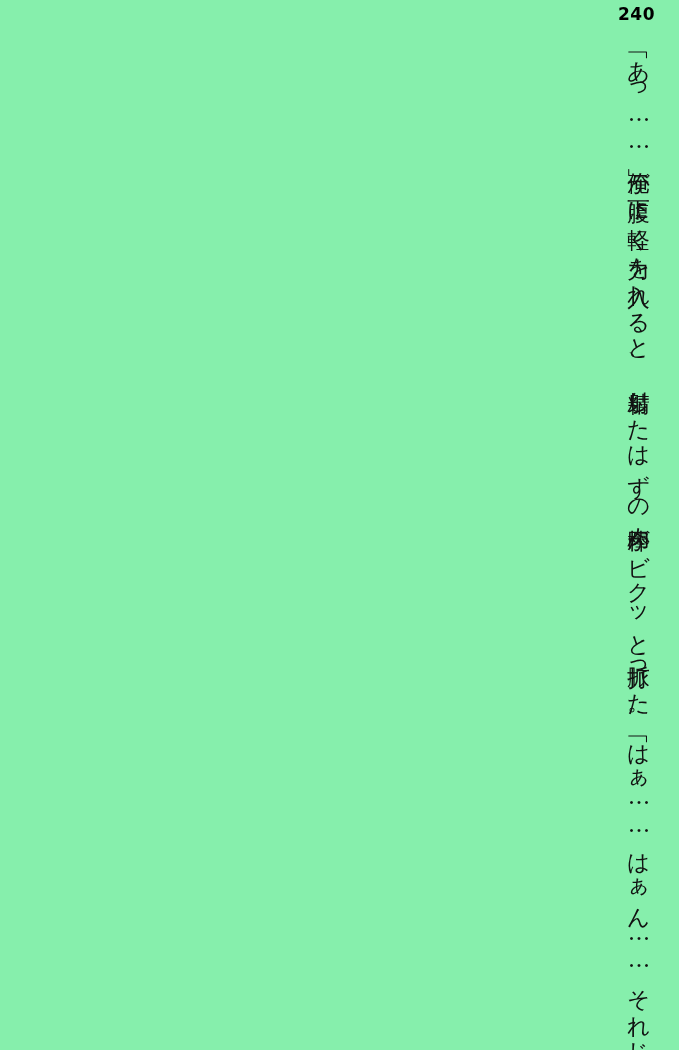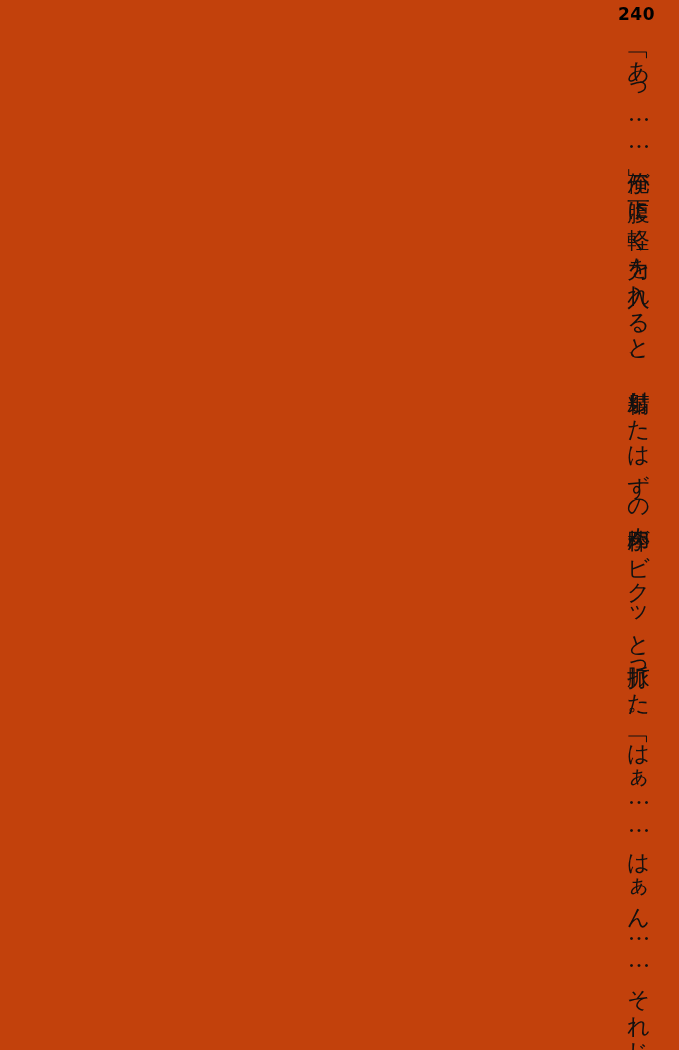--- a/index.html
+++ b/index.html
@@ -4,21 +4,21 @@
 <style>
   html, body {
     margin: 0;
     padding: 0;
     background: #ffffff;
   }
   .page {
     position: relative;
     width: 679px;
     height: 1050px;
-    background: #c2410c;
+    background: #86efac;
     overflow: hidden;
     font-family: "DejaVu Serif", "Liberation Serif", serif;
     color: #111111;
   }
   .page-number {
     position: absolute;
     top: 4px;
     right: 24px;
     font-family: "DejaVu Sans", "Liberation Sans", sans-serif;
     font-weight: bold;

